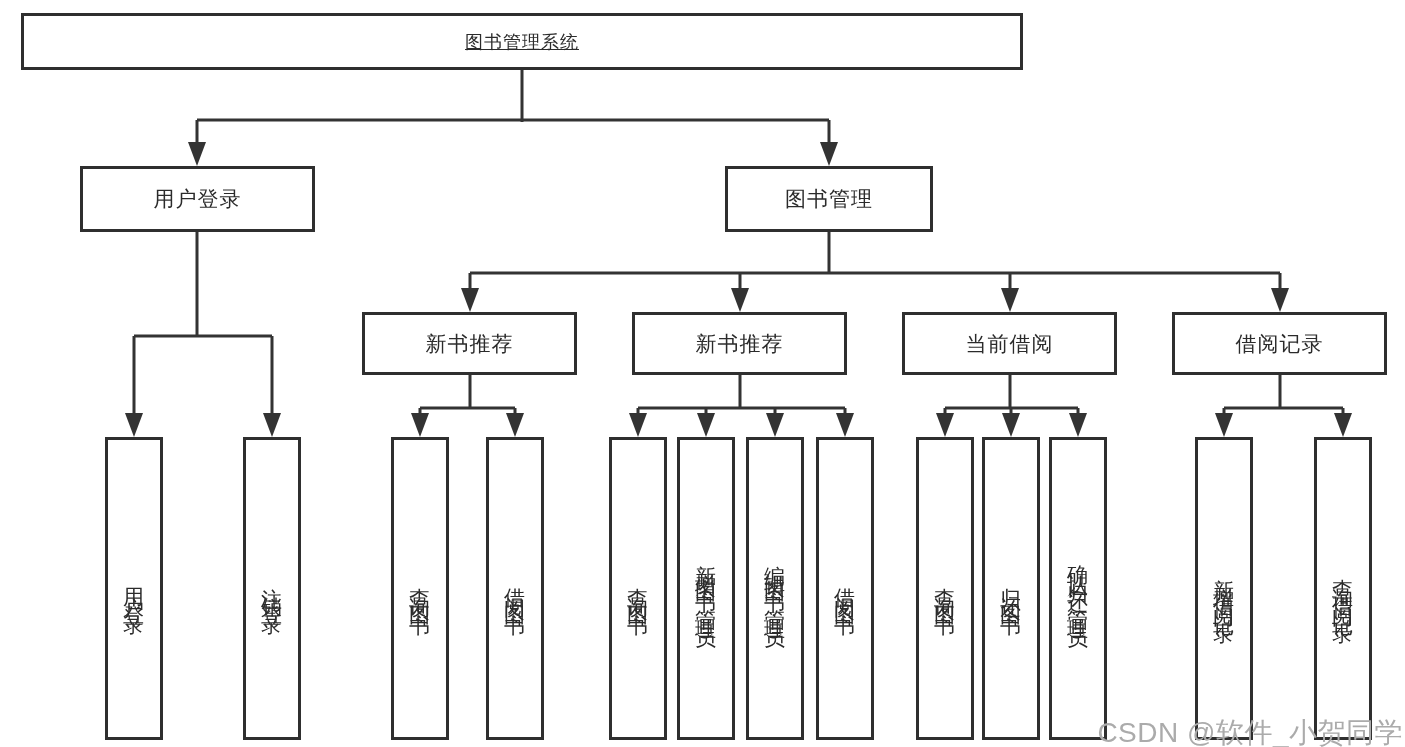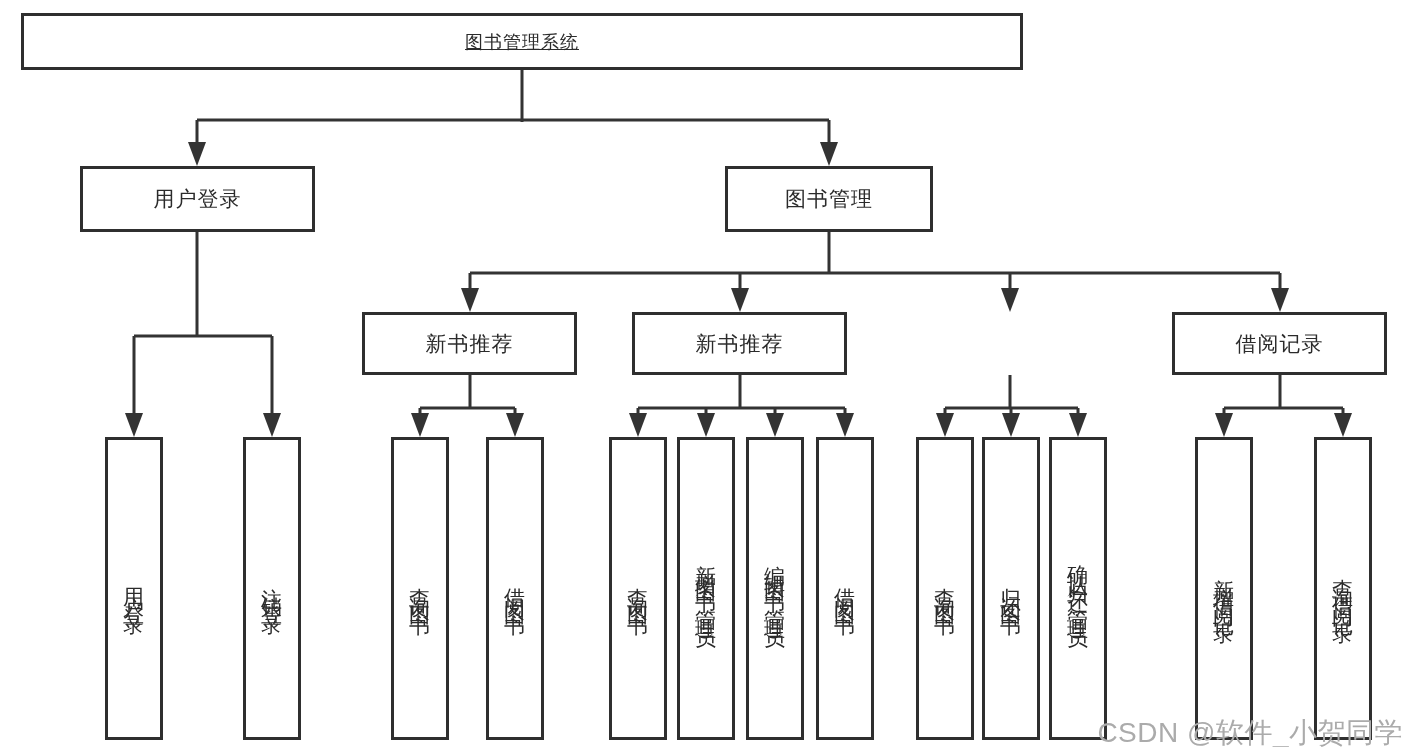--- a/index.html
+++ b/index.html
@@ -98,20 +98,23 @@
   <div class="node" style="left:725px;top:166px;width:208px;height:66px">
     <span class="h-label">图书管理</span>
   </div>
 
   <div class="node" style="left:362px;top:312px;width:215px;height:63px">
     <span class="h-label">新书推荐</span>
   </div>
   <div class="node" style="left:632px;top:312px;width:215px;height:63px">
     <span class="h-label">新书推荐</span>
   </div>
+  <div class="node" style="left:902px;top:312px;width:215px;height:63px">
+    <span class="h-label">当前借阅</span>
+  </div>
   <div class="node" style="left:1172px;top:312px;width:215px;height:63px">
     <span class="h-label">借阅记录</span>
   </div>
 
   <div class="node leaf" style="left:105px">
     <span class="v-label">用户登录</span>
   </div>
   <div class="node leaf" style="left:243px">
     <span class="v-label">注销登录</span>
   </div>

